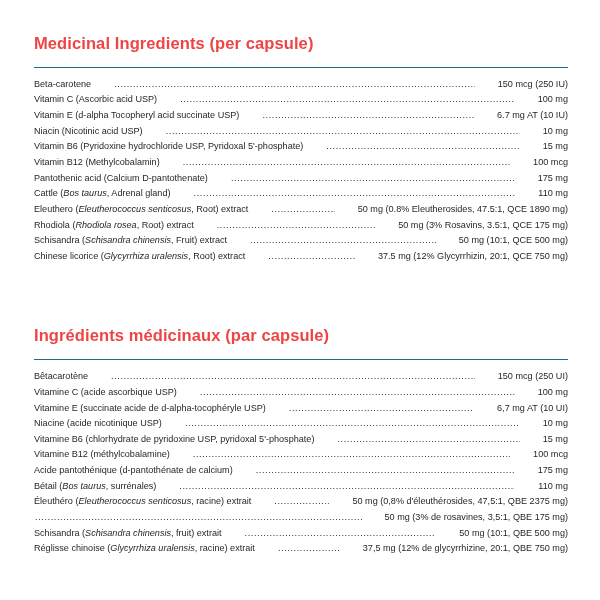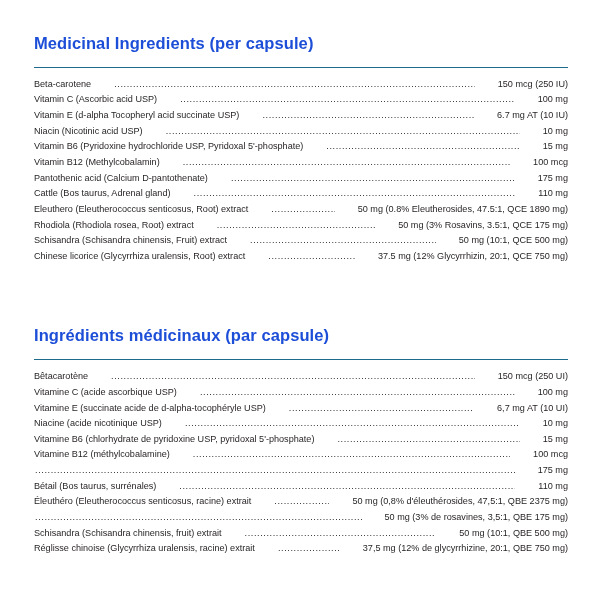--- a/index.html
+++ b/index.html
@@ -21,21 +21,21 @@
     box-sizing: border-box;
     padding: 34px 32px 0 34px;
   }
   .section {
     width: 100%;
   }
   .section + .section {
     margin-top: 62px;
   }
   .section-title {
-    color: #1d4ed8;
+    color: #ef4444;
     font-size: 16.5px;
     font-weight: bold;
     letter-spacing: 0.1px;
     margin: 0 0 13px 0;
     line-height: 1.2;
   }
   .rule {
     border: 0;
     border-top: 1px solid #1d6a8c;
     margin: 0 0 9px 0;
@@ -66,20 +66,21 @@
     letter-spacing: 0.6px;
     color: #231f20;
     margin: 0 1px 0 1px;
     font-size: 9.1px;
   }
   .ing-amount {
     flex: 0 0 auto;
     text-align: center;
   }
   .it {
+    font-style: italic;
   }
 </style>
 </head>
 <body>
 
 <div class="page">
 
   <div class="section">
     <h2 class="section-title">Medicinal Ingredients (per capsule)</h2>
     <hr class="rule">
@@ -175,20 +176,21 @@
           <span class="ing-name">Vitamine B6 (chlorhydrate de pyridoxine USP, pyridoxal 5'-phosphate)</span>
           <span class="ing-dots">............................................................................................................................................................................................................................</span>
           <span class="ing-amount">15 mg</span>
         </li>
         <li class="ing-row">
           <span class="ing-name">Vitamine B12 (méthylcobalamine)</span>
           <span class="ing-dots">............................................................................................................................................................................................................................</span>
           <span class="ing-amount">100 mcg</span>
         </li>
         <li class="ing-row">
+          <span class="ing-name">Acide pantothénique (d-pantothénate de calcium)</span>
           <span class="ing-dots">............................................................................................................................................................................................................................</span>
           <span class="ing-amount">175 mg</span>
         </li>
         <li class="ing-row">
           <span class="ing-name">Bétail (<span class="it">Bos taurus</span>, surrénales)</span>
           <span class="ing-dots">............................................................................................................................................................................................................................</span>
           <span class="ing-amount">110 mg</span>
         </li>
         <li class="ing-row">
           <span class="ing-name">Éleuthéro (<span class="it">Eleutherococcus senticosus</span>, racine) extrait</span>

